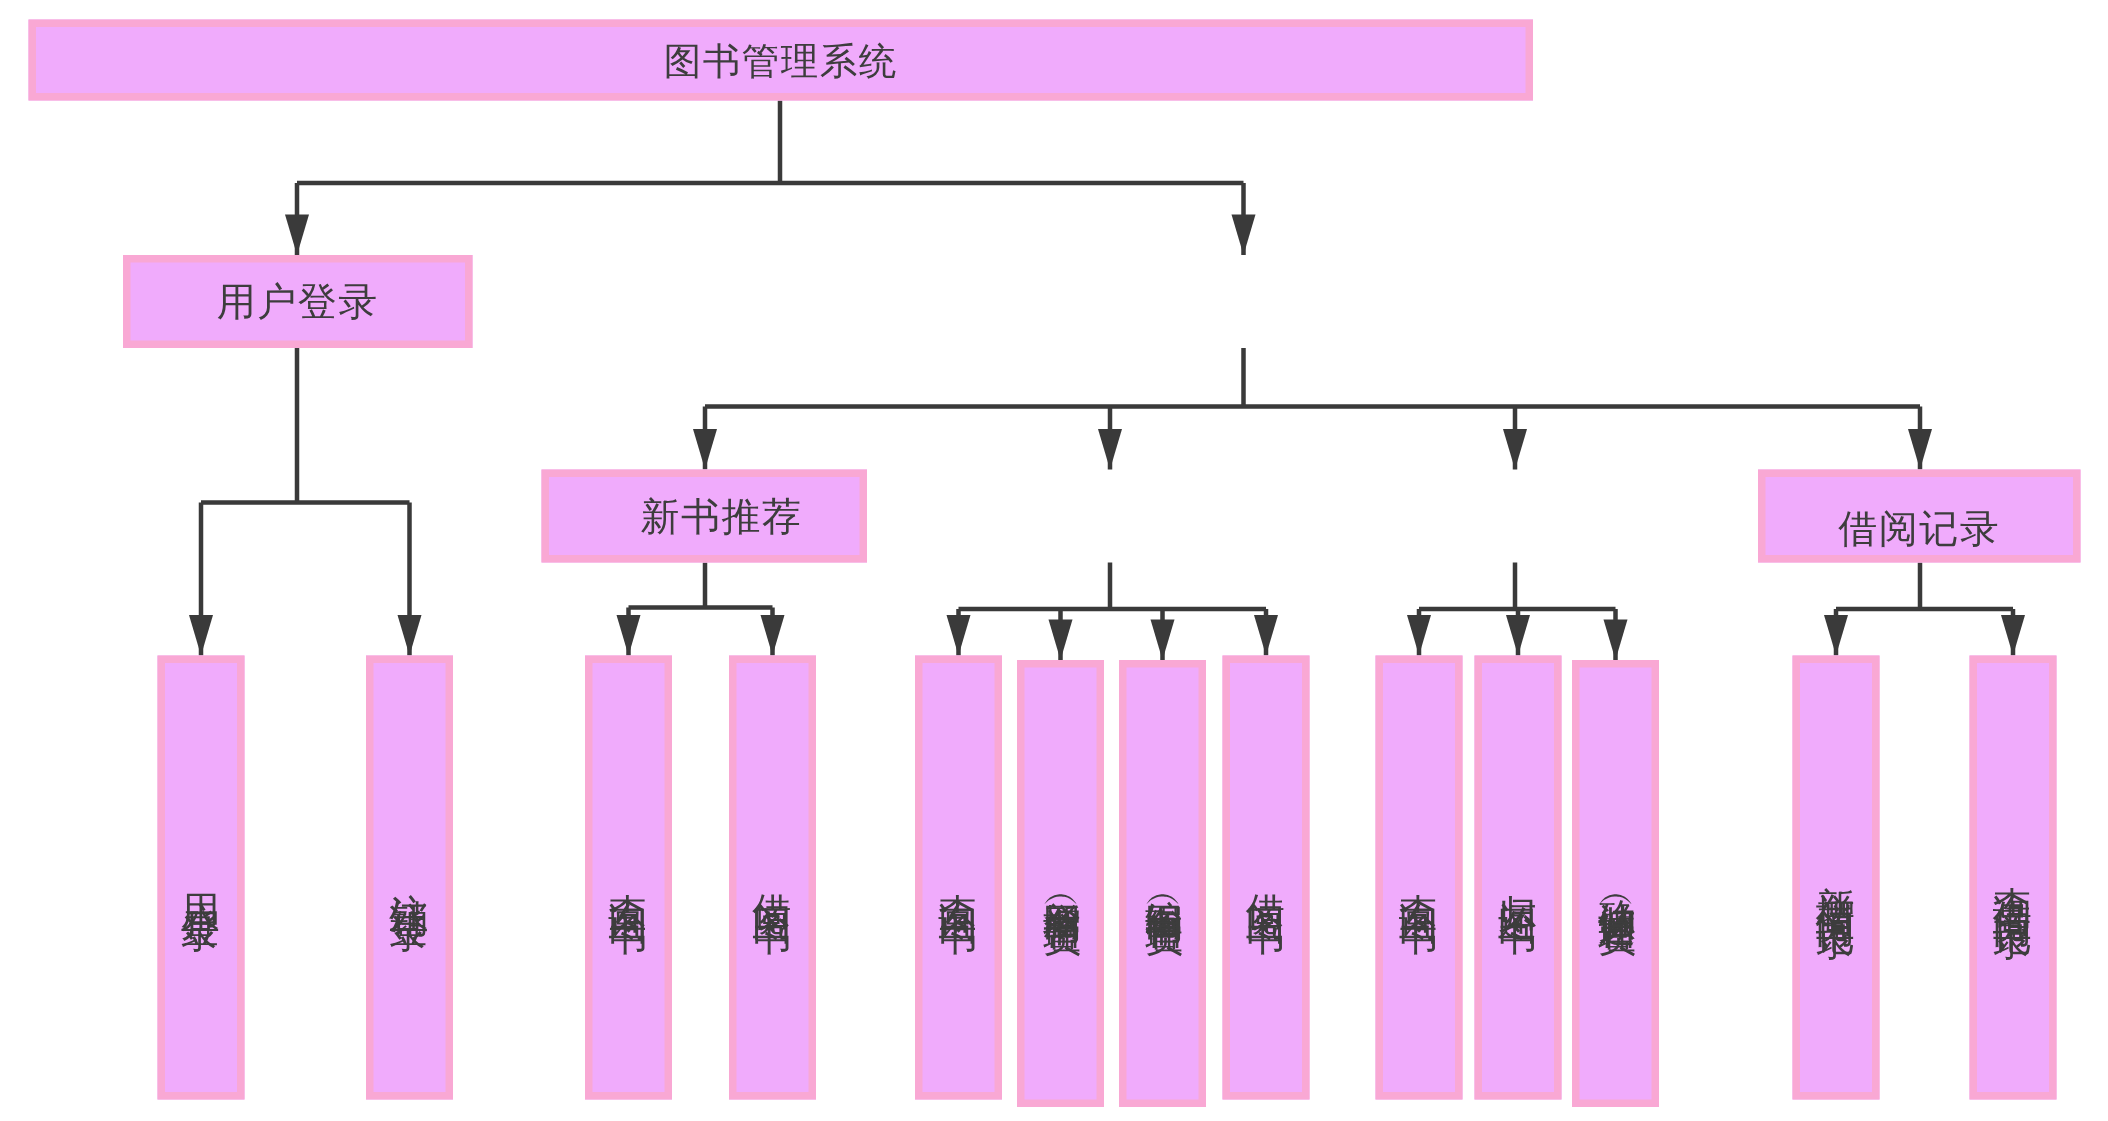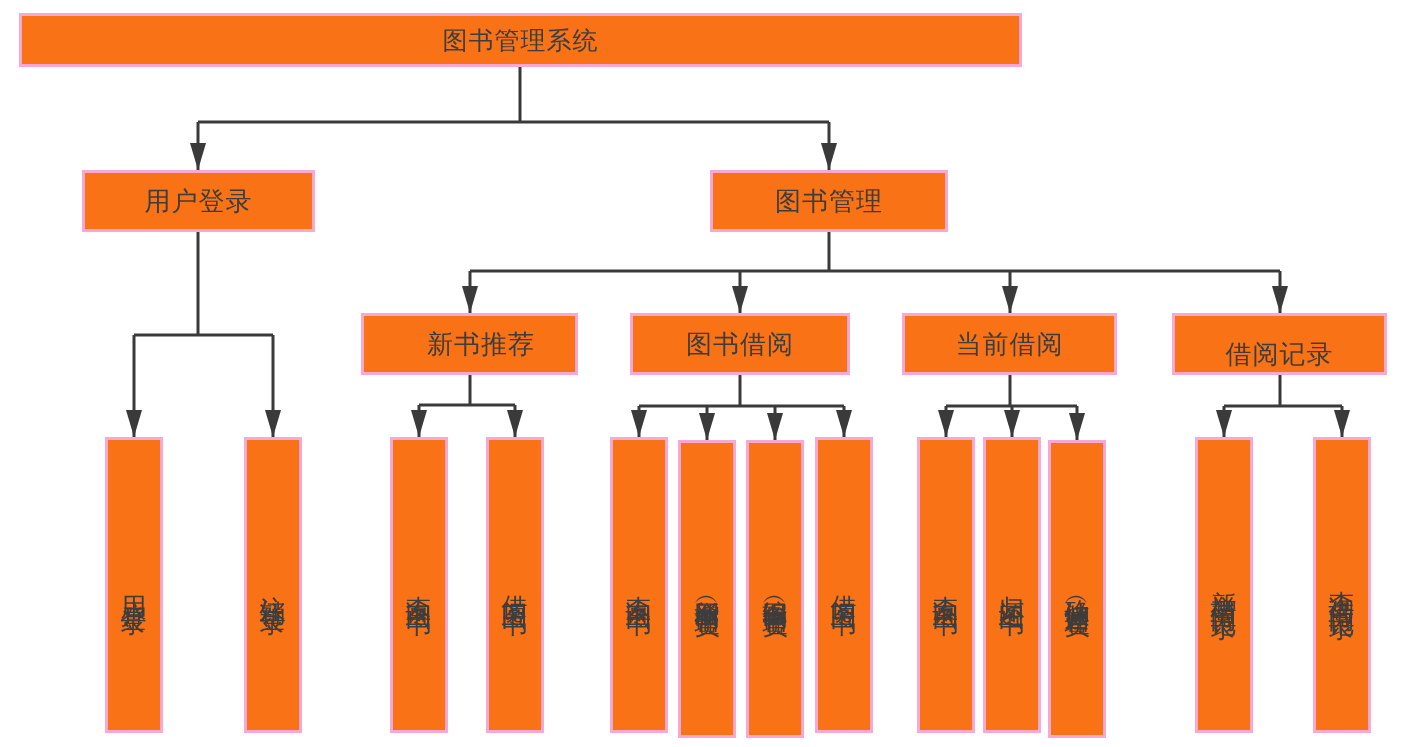--- a/index.html
+++ b/index.html
@@ -7,22 +7,22 @@
     position:relative;
     width:1405px;height:747px;
     background:#ffffff;
     font-family:"Liberation Sans", sans-serif;
     overflow:hidden;
   }
   .connectors{position:absolute;left:0;top:0;z-index:0;}
   .node{
     position:absolute;
     box-sizing:border-box;
-    background:#f97316;
-    border:3px solid #f9a8d4;
+    background:#f0abfc;
+    border:5px solid #f9a8d4;
     display:flex;
     align-items:center;
     justify-content:center;
     color:#3d3d3d;
     z-index:1;
   }
   .hbox{font-size:26px;letter-spacing:1px;}
   .hbox-root{font-size:25px;}
   .vbox{
     writing-mode:vertical-rl;
@@ -91,32 +91,23 @@
     </g>
   </svg>
 
   <div class="node hbox hbox-root" style="left:19px;top:13px;width:1003px;height:54px;">
     <span>图书管理系统</span>
   </div>
 
   <div class="node hbox" style="left:82px;top:170px;width:233px;height:62px;">
     <span>用户登录</span>
   </div>
-  <div class="node hbox" style="left:710px;top:170px;width:238px;height:62px;">
-    <span>图书管理</span>
-  </div>
 
   <div class="node hbox" style="left:361px;top:313px;width:217px;height:62px;padding-left:23px;">
     <span>新书推荐</span>
-  </div>
-  <div class="node hbox" style="left:630px;top:313px;width:220px;height:62px;">
-    <span>图书借阅</span>
-  </div>
-  <div class="node hbox" style="left:902px;top:313px;width:215px;height:62px;">
-    <span>当前借阅</span>
   </div>
   <div class="node hbox" style="left:1172px;top:313px;width:215px;height:62px;align-items:flex-end;">
     <span>借阅记录</span>
   </div>
 
   <div class="node vbox" style="left:105px;top:437px;width:58px;height:296px;">
     <span>用户登录</span>
   </div>
   <div class="node vbox" style="left:244px;top:437px;width:58px;height:296px;">
     <span>注销登录</span>

